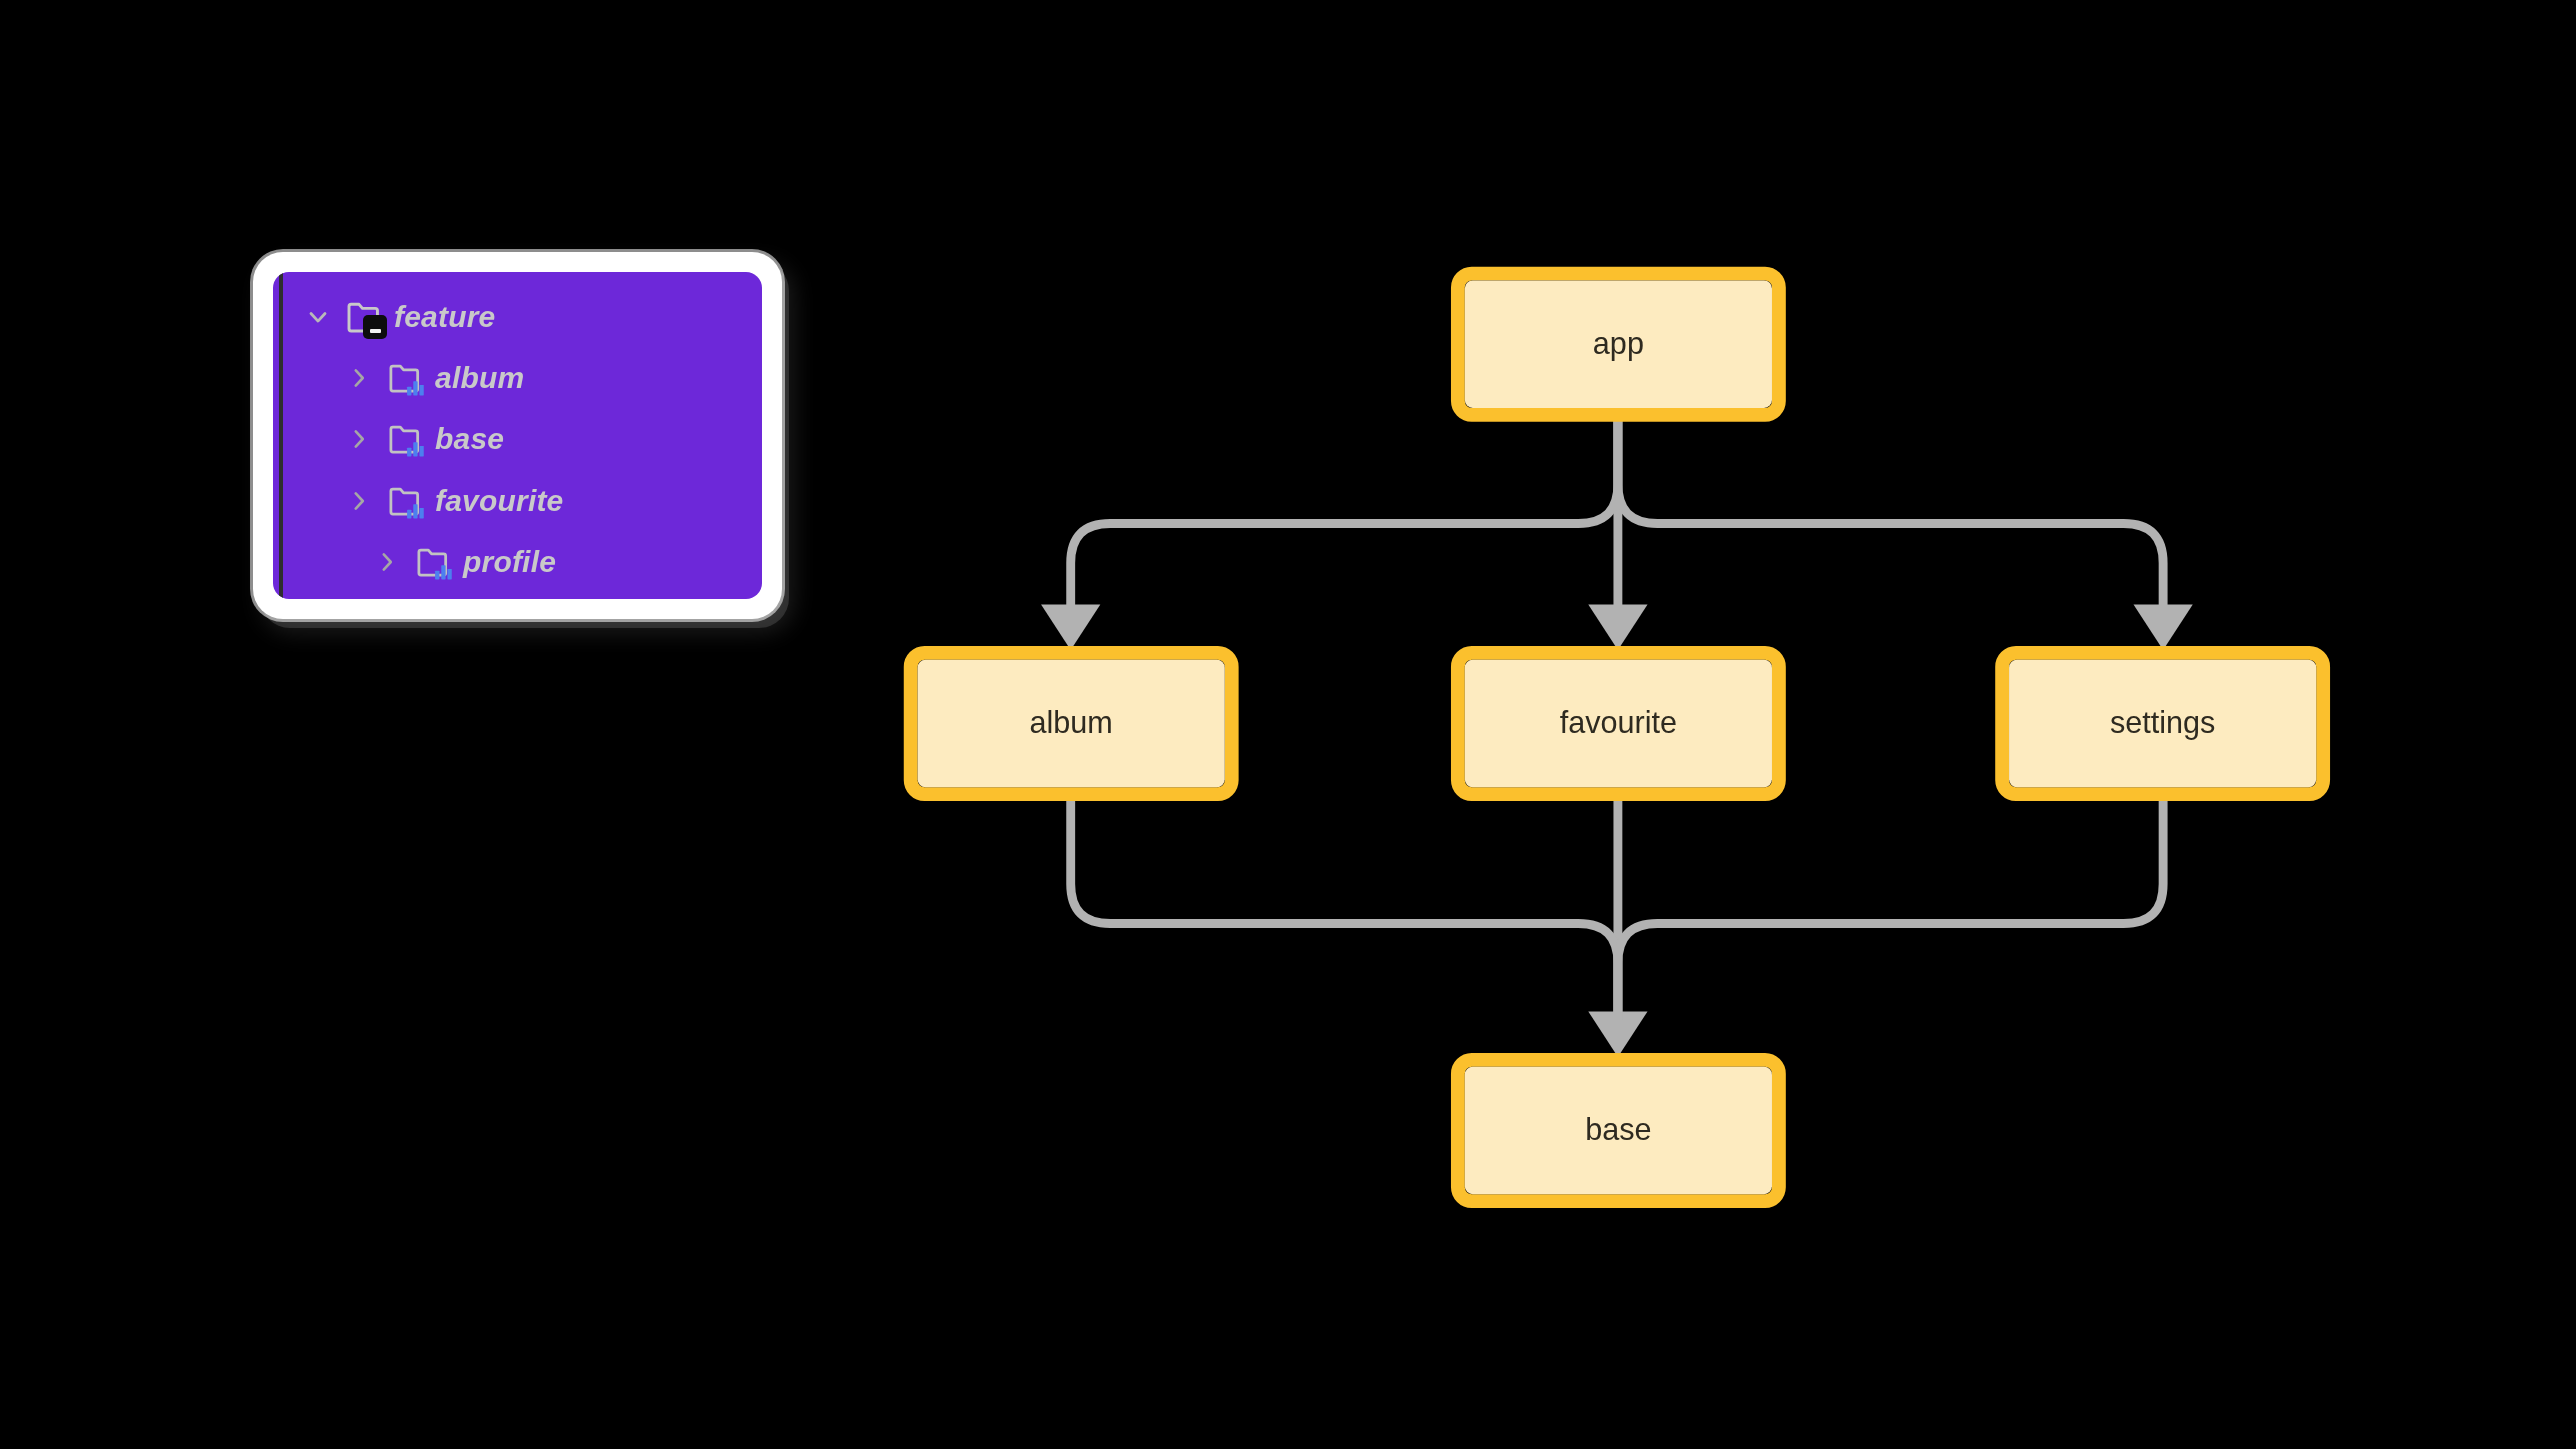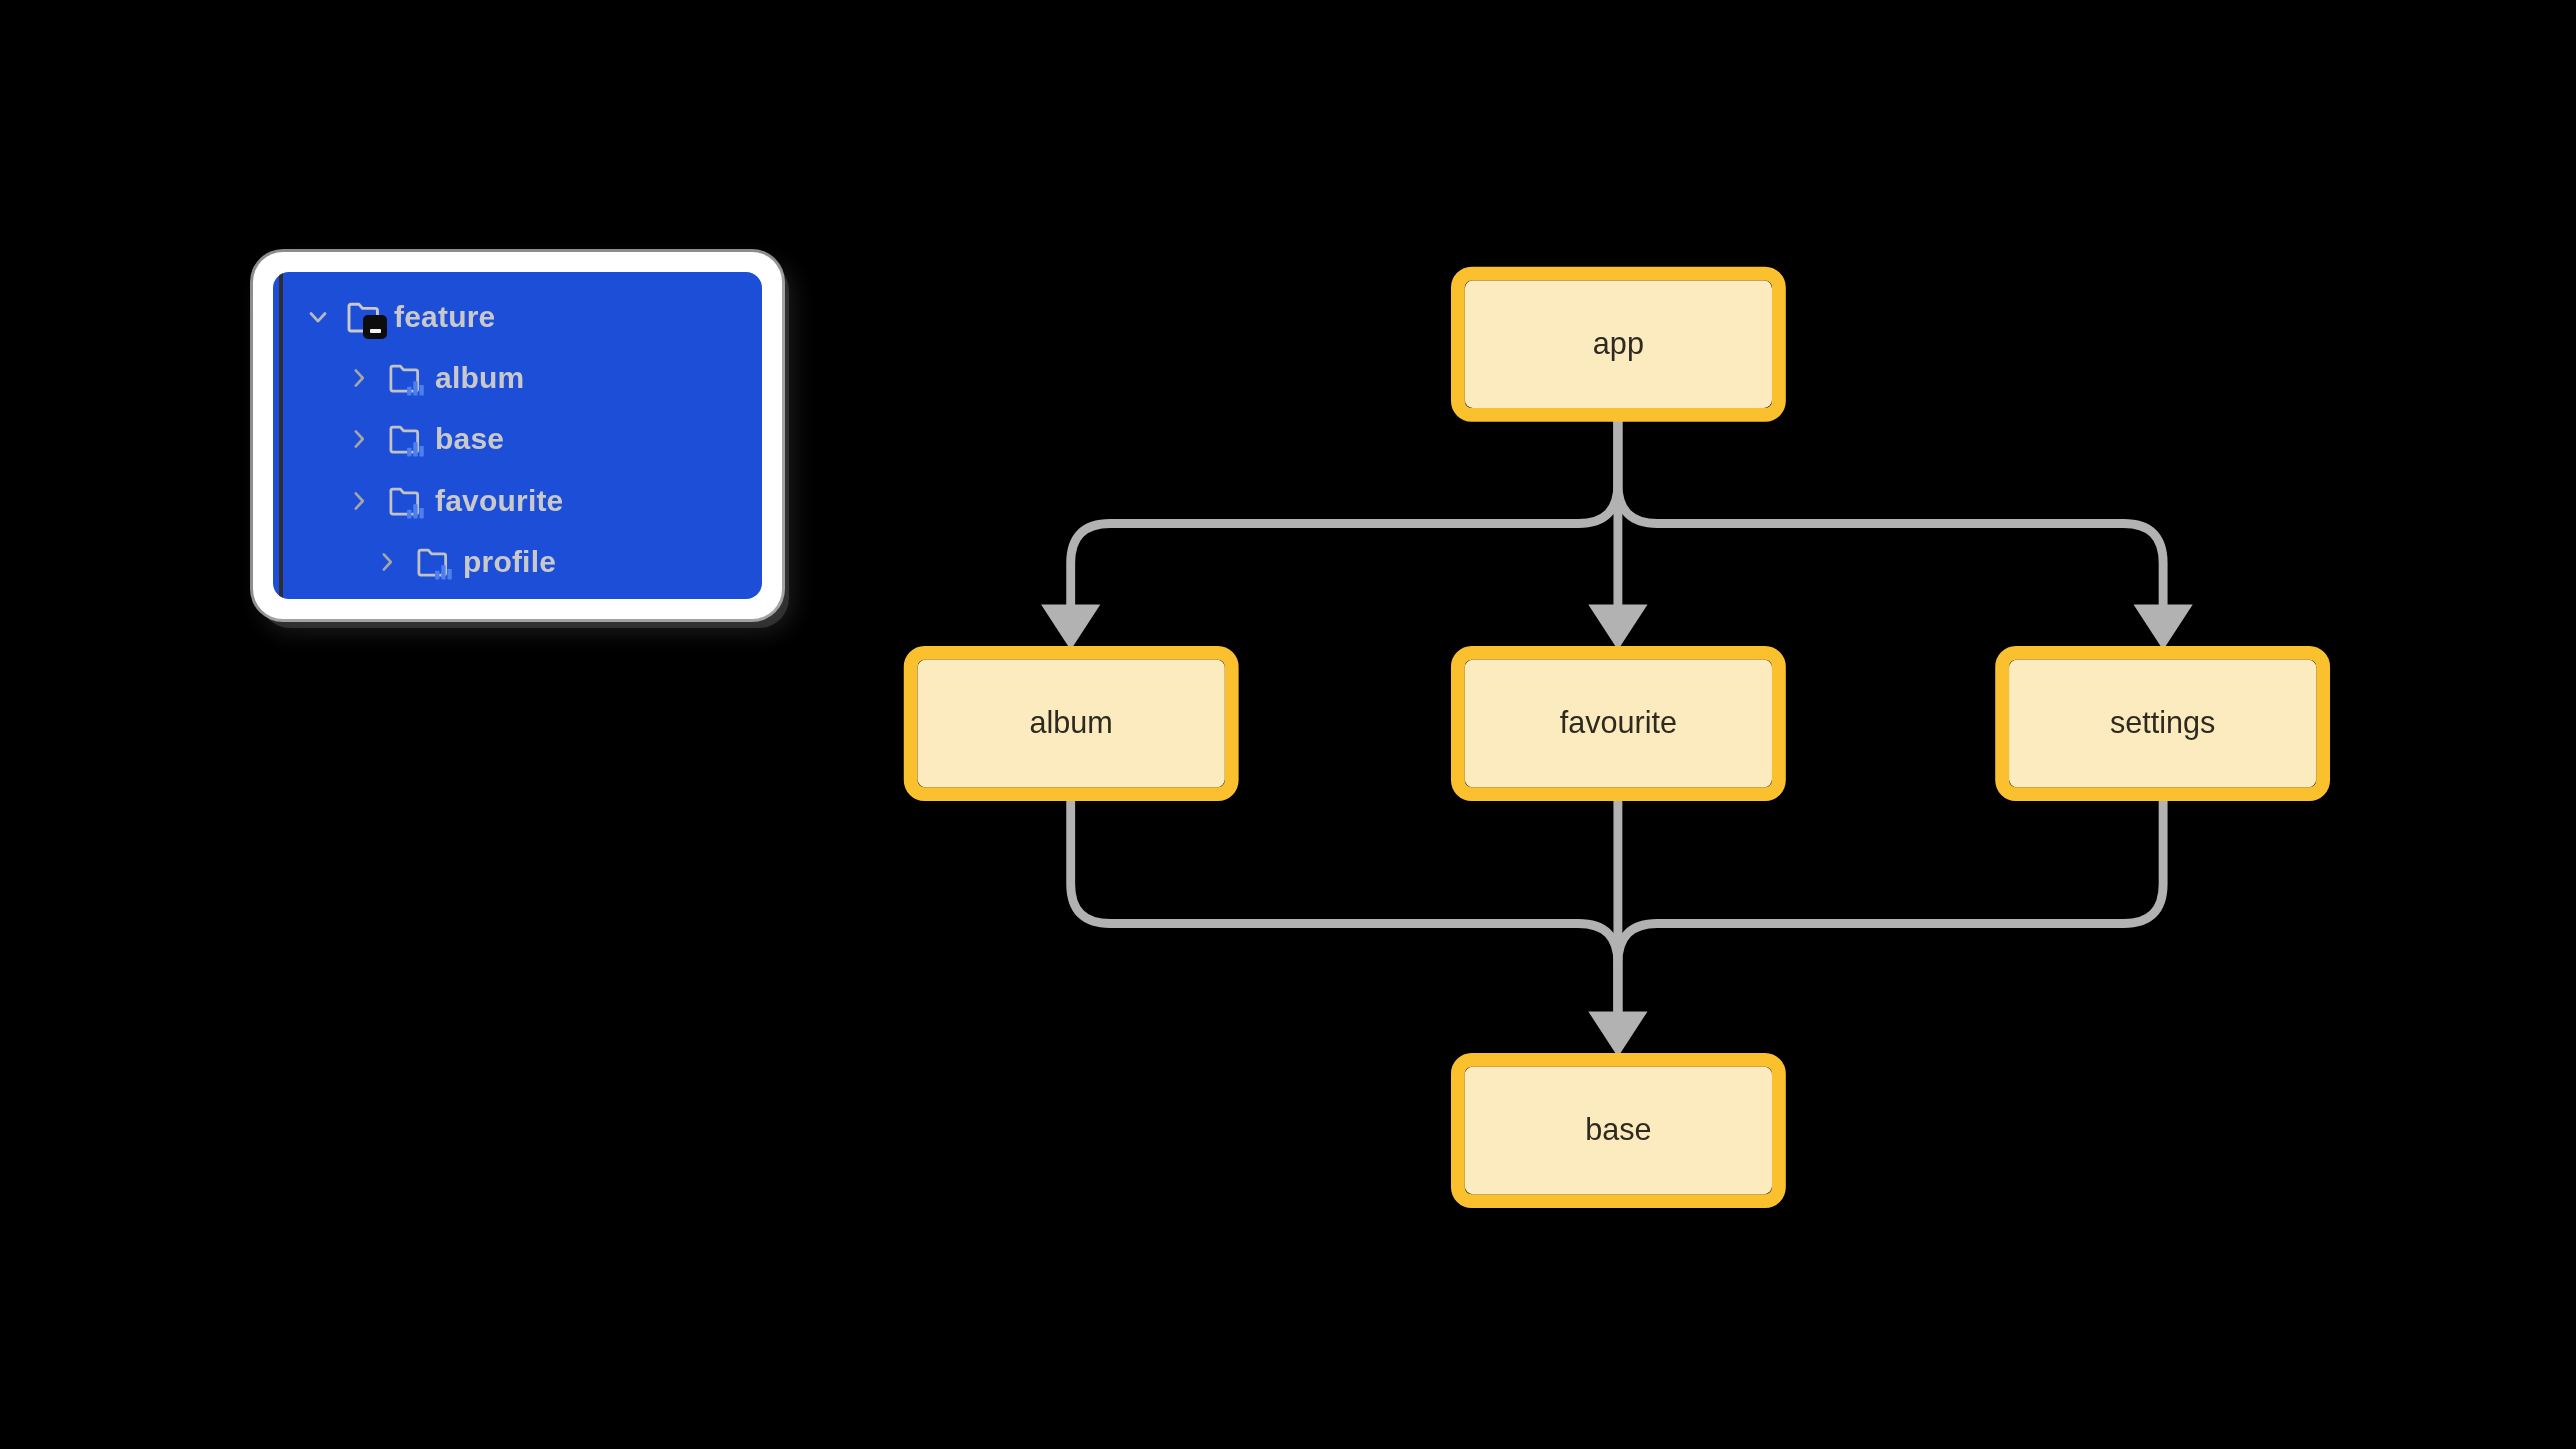--- a/index.html
+++ b/index.html
@@ -36,23 +36,24 @@
     padding: 20px;
     box-shadow:
        0 0 0 3px rgba(255,255,255,0.55),
        7px 9px 0 0 rgba(120,120,120,0.30),
        10px 12px 22px 2px rgba(90,90,90,0.30);
   }
   #tree-panel-inner {
     position: relative;
     width: 100%;
     height: 100%;
-    background: #1d4ed8;
+    background: #6d28d9;
     border-radius: 16px;
     overflow: hidden;
+    font-style: italic;
   }
   
   #tree-indent-rail {
     position: absolute;
     left: 6px;
     top: 0;
     bottom: 0;
     width: 4px;
     background: #2e2e2e;
   }

